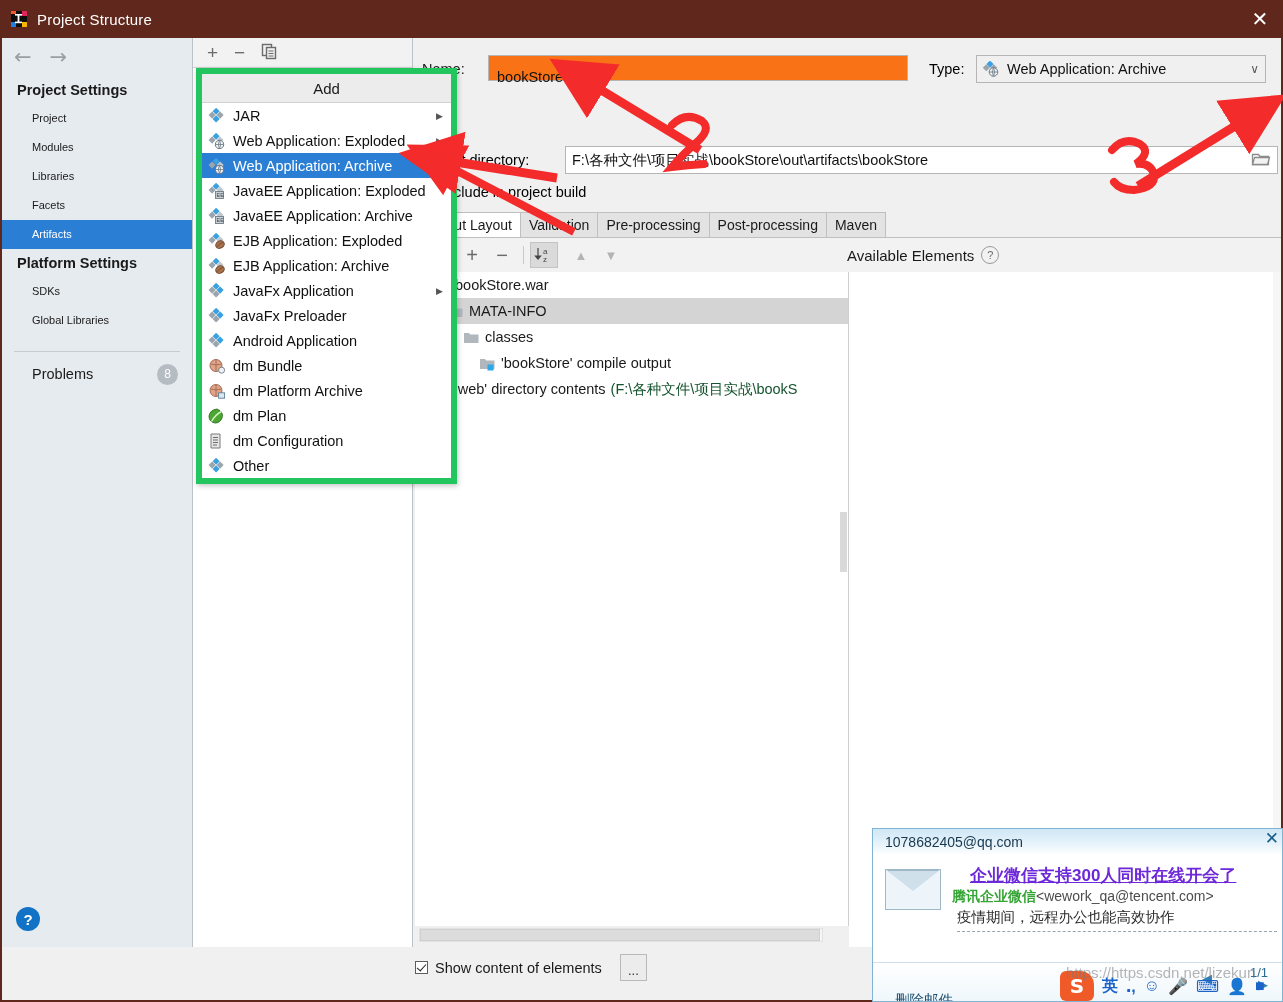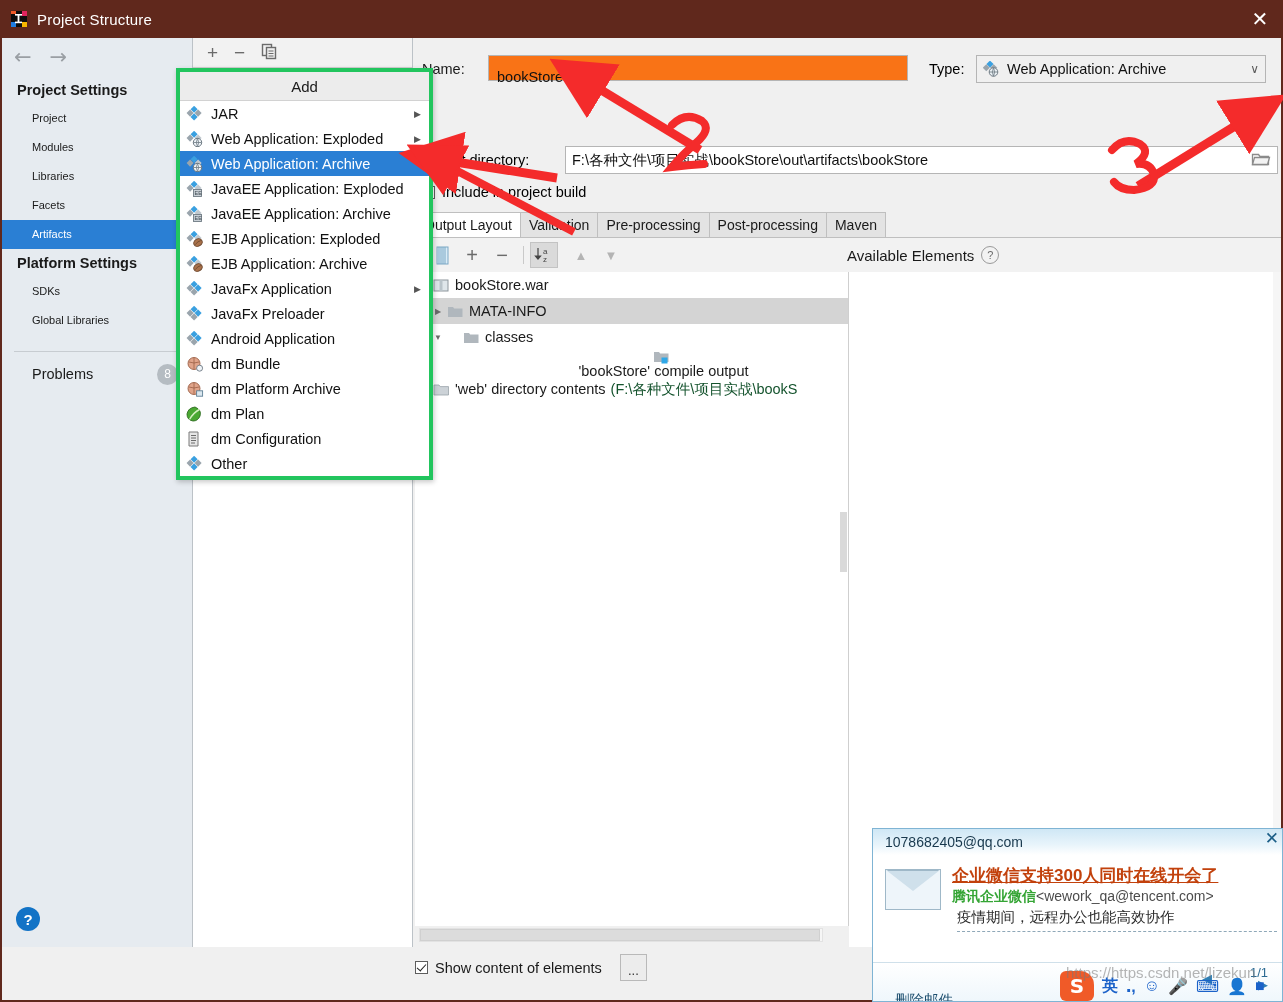--- a/index.html
+++ b/index.html
@@ -234,22 +234,22 @@
   }
   .dots-btn {
     margin-left: 18px; width: 27px; height: 27px; background: #ececec;
     border: 1px solid #b9b9b9; display: flex; align-items: flex-end;
     justify-content: center; font-size: 13px; color: #333; padding-bottom: 2px;
     box-sizing: border-box;
   }
 
   
   .addmenu {
-    position: absolute; left: 176px; top: 68px; width: 249px;
-    background: #ffffff; border: 4px solid #22c55e;
+    position: absolute; left: 196px; top: 68px; width: 249px;
+    background: #ffffff; border: 6px solid #22c55e;
     box-shadow: 1px 2px 5px rgba(0,0,0,.22);
     z-index: 40;
   }
   .addmenu-title {
     height: 28px; background: #ececec; border-bottom: 1px solid #d2d2d2;
     display: flex; align-items: center; justify-content: center;
     font-size: 15px; color: #1a1a1a;
   }
   .mi {
     height: 25px; display: flex; align-items: center;
@@ -290,22 +290,23 @@
     border-left: 27px solid transparent; border-right: 27px solid transparent;
     border-top: 21px solid #cfe0eb;
   }
   .envelope::after {
     content: ""; position: absolute; left: 1px; top: 0; width: 52px; height: 20px;
     border-top: 1px solid #9fb8c8;
     clip-path: polygon(0 0, 50% 100%, 100% 0);
     background: transparent;
   }
   .qq-subject {
-    font-size: 17px; font-weight: bold; color: #c2410c; text-decoration: underline;
+    font-size: 17px; font-weight: bold; color: #6d28d9; text-decoration: underline;
     line-height: 21px;
+    margin-left: 18px;
   }
   .qq-from { font-size: 14px; line-height: 20px; }
   .qq-from .who { color: #35a535; font-weight: bold; }
   .qq-from .addr { color: #4c4c4c; }
   .qq-snippet { font-size: 14.5px; color: #2c2c2c; line-height: 22px; padding-left: 5px; }
   .qq-dashes {
     margin: 3px 0 0 5px; border-top: 1px dashed #8fa8b8; width: 320px;
     position: relative;
   }
   .qq-dots { position: absolute; right: -16px; top: -11px; color: #555; font-size: 13px; }
@@ -512,21 +513,21 @@
         <div class="tree-row" style="padding-left:14px;">
           <span class="twisty" style="font-size:8px;">▼</span>
           <span class="fld" style="margin-left:16px;">
             <svg width="17" height="13" viewBox="0 0 17 13">
               <path d="M1 2 h5 l1.2 1.6 h8.3 v8.4 h-14.5 z" fill="#b0b7bd"></path>
             </svg>
           </span>
           <span>classes</span>
         </div>
 
-        <div class="tree-row" style="padding-left:64px;flex-direction:column;">
+        <div class="tree-row" style="padding-left:64px;">
           <span class="fld">
             <svg width="17" height="14" viewBox="0 0 17 14">
               <path d="M1 2 h5 l1.2 1.6 h8.3 v8.4 h-14.5 z" fill="#b0b7bd"></path>
               <rect x="8.5" y="7.5" width="6" height="6" fill="#2fa8e8"></rect>
             </svg>
           </span>
           <span>'bookStore' compile output</span>
         </div>
 
         <div class="tree-row">

